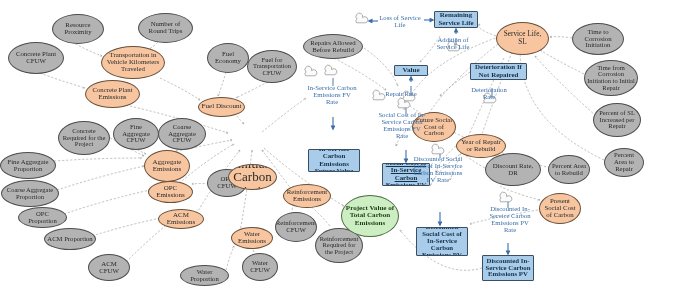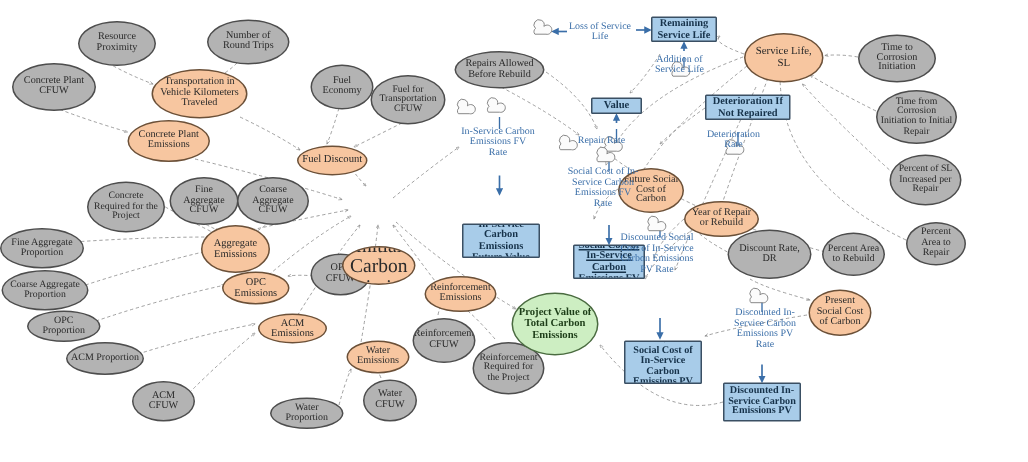--- a/index.html
+++ b/index.html
@@ -246,27 +246,27 @@
       </div>
       <div class="node ellipse-orange" style="left: 101px; top: 46px; width: 64px; height: 33px; font-size: 6.808px; padding: 1px 2px;">
         <span>Transportation in Vehicle Kilometers Traveled</span>
       </div>
       <div class="node ellipse-orange" style="left: 85px; top: 80px; width: 55px; height: 28px; font-size: 6.808px; padding: 1px 2px;">
         <span>Concrete Plant Emissions</span>
       </div>
       <div class="node ellipse-orange" style="left: 198px; top: 97px; width: 47px; height: 20px; font-size: 7.104px; padding: 1px 2px;">
         <span>Fuel Discount</span>
       </div>
-      <div class="node ellipse-orange" style="left: 134px; top: 150px; width: 46px; height: 25px; font-size: 6.956px; padding: 15px 2px;">
+      <div class="node ellipse-orange" style="left: 144px; top: 150px; width: 46px; height: 25px; font-size: 6.956px; padding: 15px 2px;">
         <span>Aggregate Emissions</span>
       </div>
       <div class="node ellipse-orange" style="left: 148px; top: 181px; width: 45px; height: 22px; font-size: 6.956px; padding: 1px 2px;">
         <span>OPC Emissions</span>
       </div>
-      <div class="node ellipse-orange" style="left: 172px; top: 209px; width: 46px; height: 20px; font-size: 6.956px; padding: 1px 20px;">
+      <div class="node ellipse-orange" style="left: 158px; top: 209px; width: 46px; height: 20px; font-size: 6.956px; padding: 1px 20px;">
         <span>ACM Emissions</span>
       </div>
       <div class="node ellipse-orange" style="left: 231px; top: 227px; width: 42px; height: 22px; font-size: 6.808px; padding: 1px 2px;">
         <span>Water Emissions</span>
       </div>
       <div class="node ellipse-orange" style="left: 283px; top: 184px; width: 48px; height: 24px; font-size: 6.808px; padding: 1px 2px;">
         <span>Reinforcement Emissions</span>
       </div>
       <div class="node ellipse-orange" style="left: 228px; top: 125px; width: 49px; height: 26px; font-size: 13px; padding: 1px 2px; margin-top: 39px;">
         <span>Initial Carbon Emissions</span>

